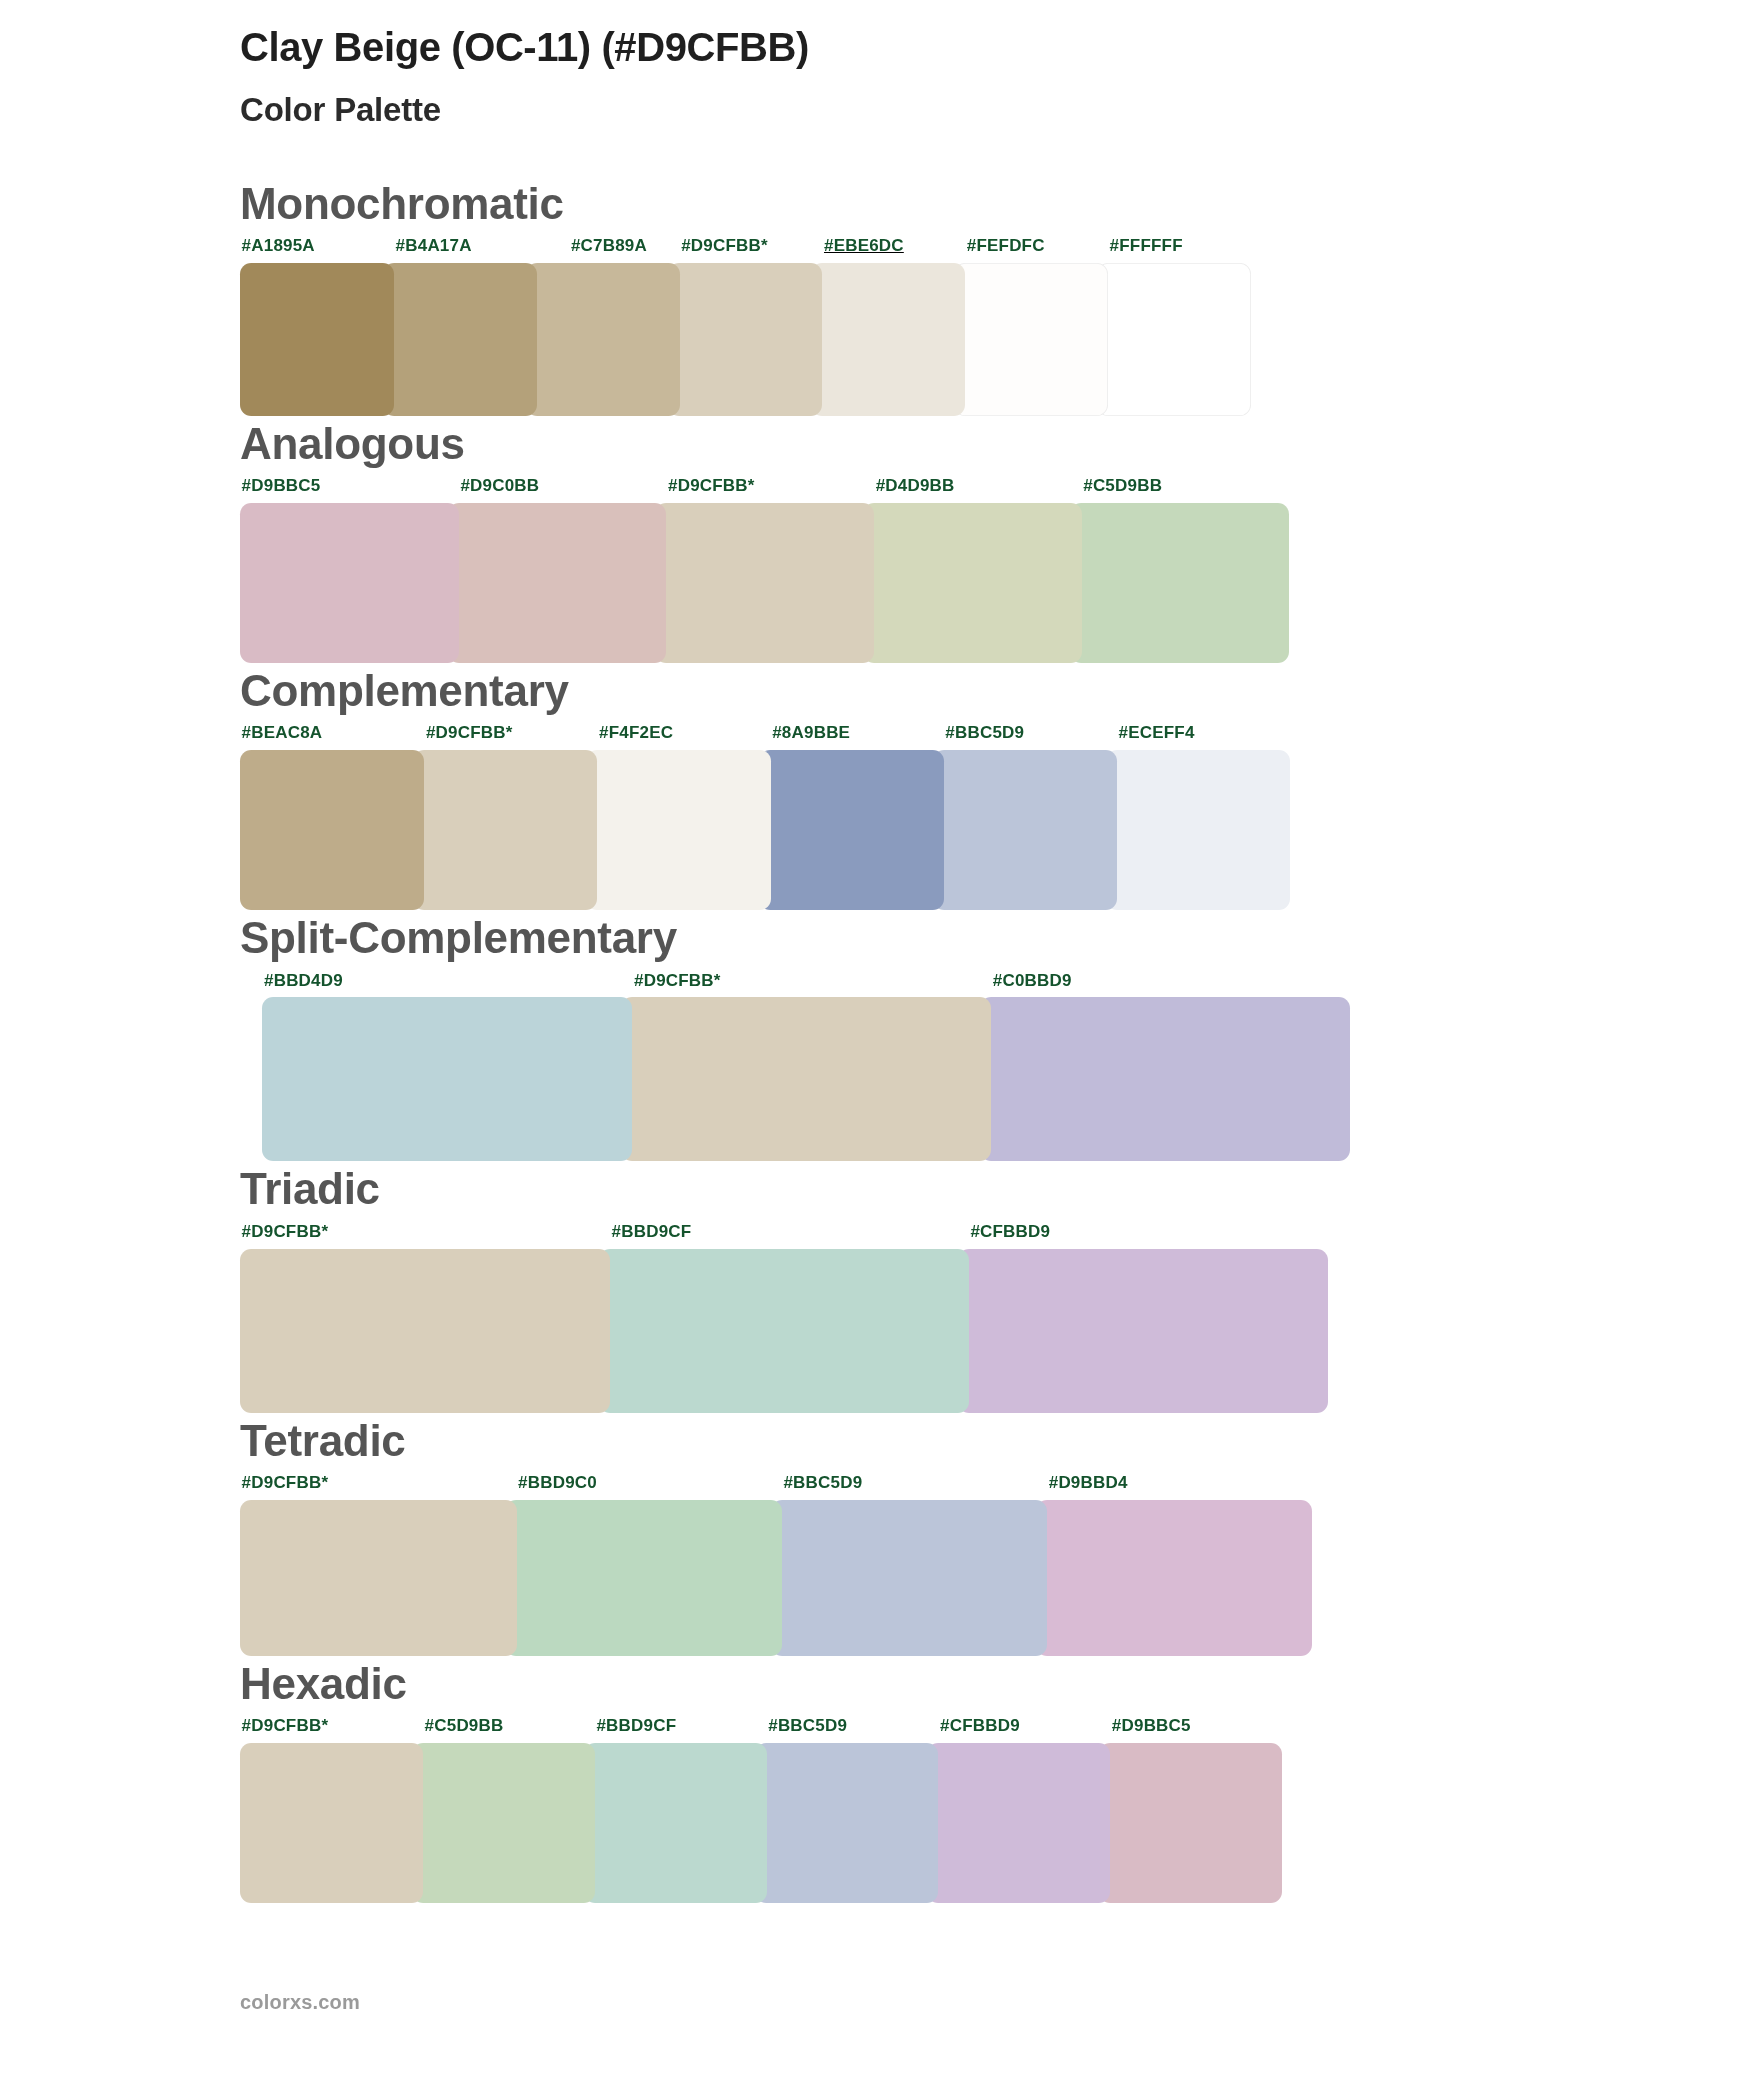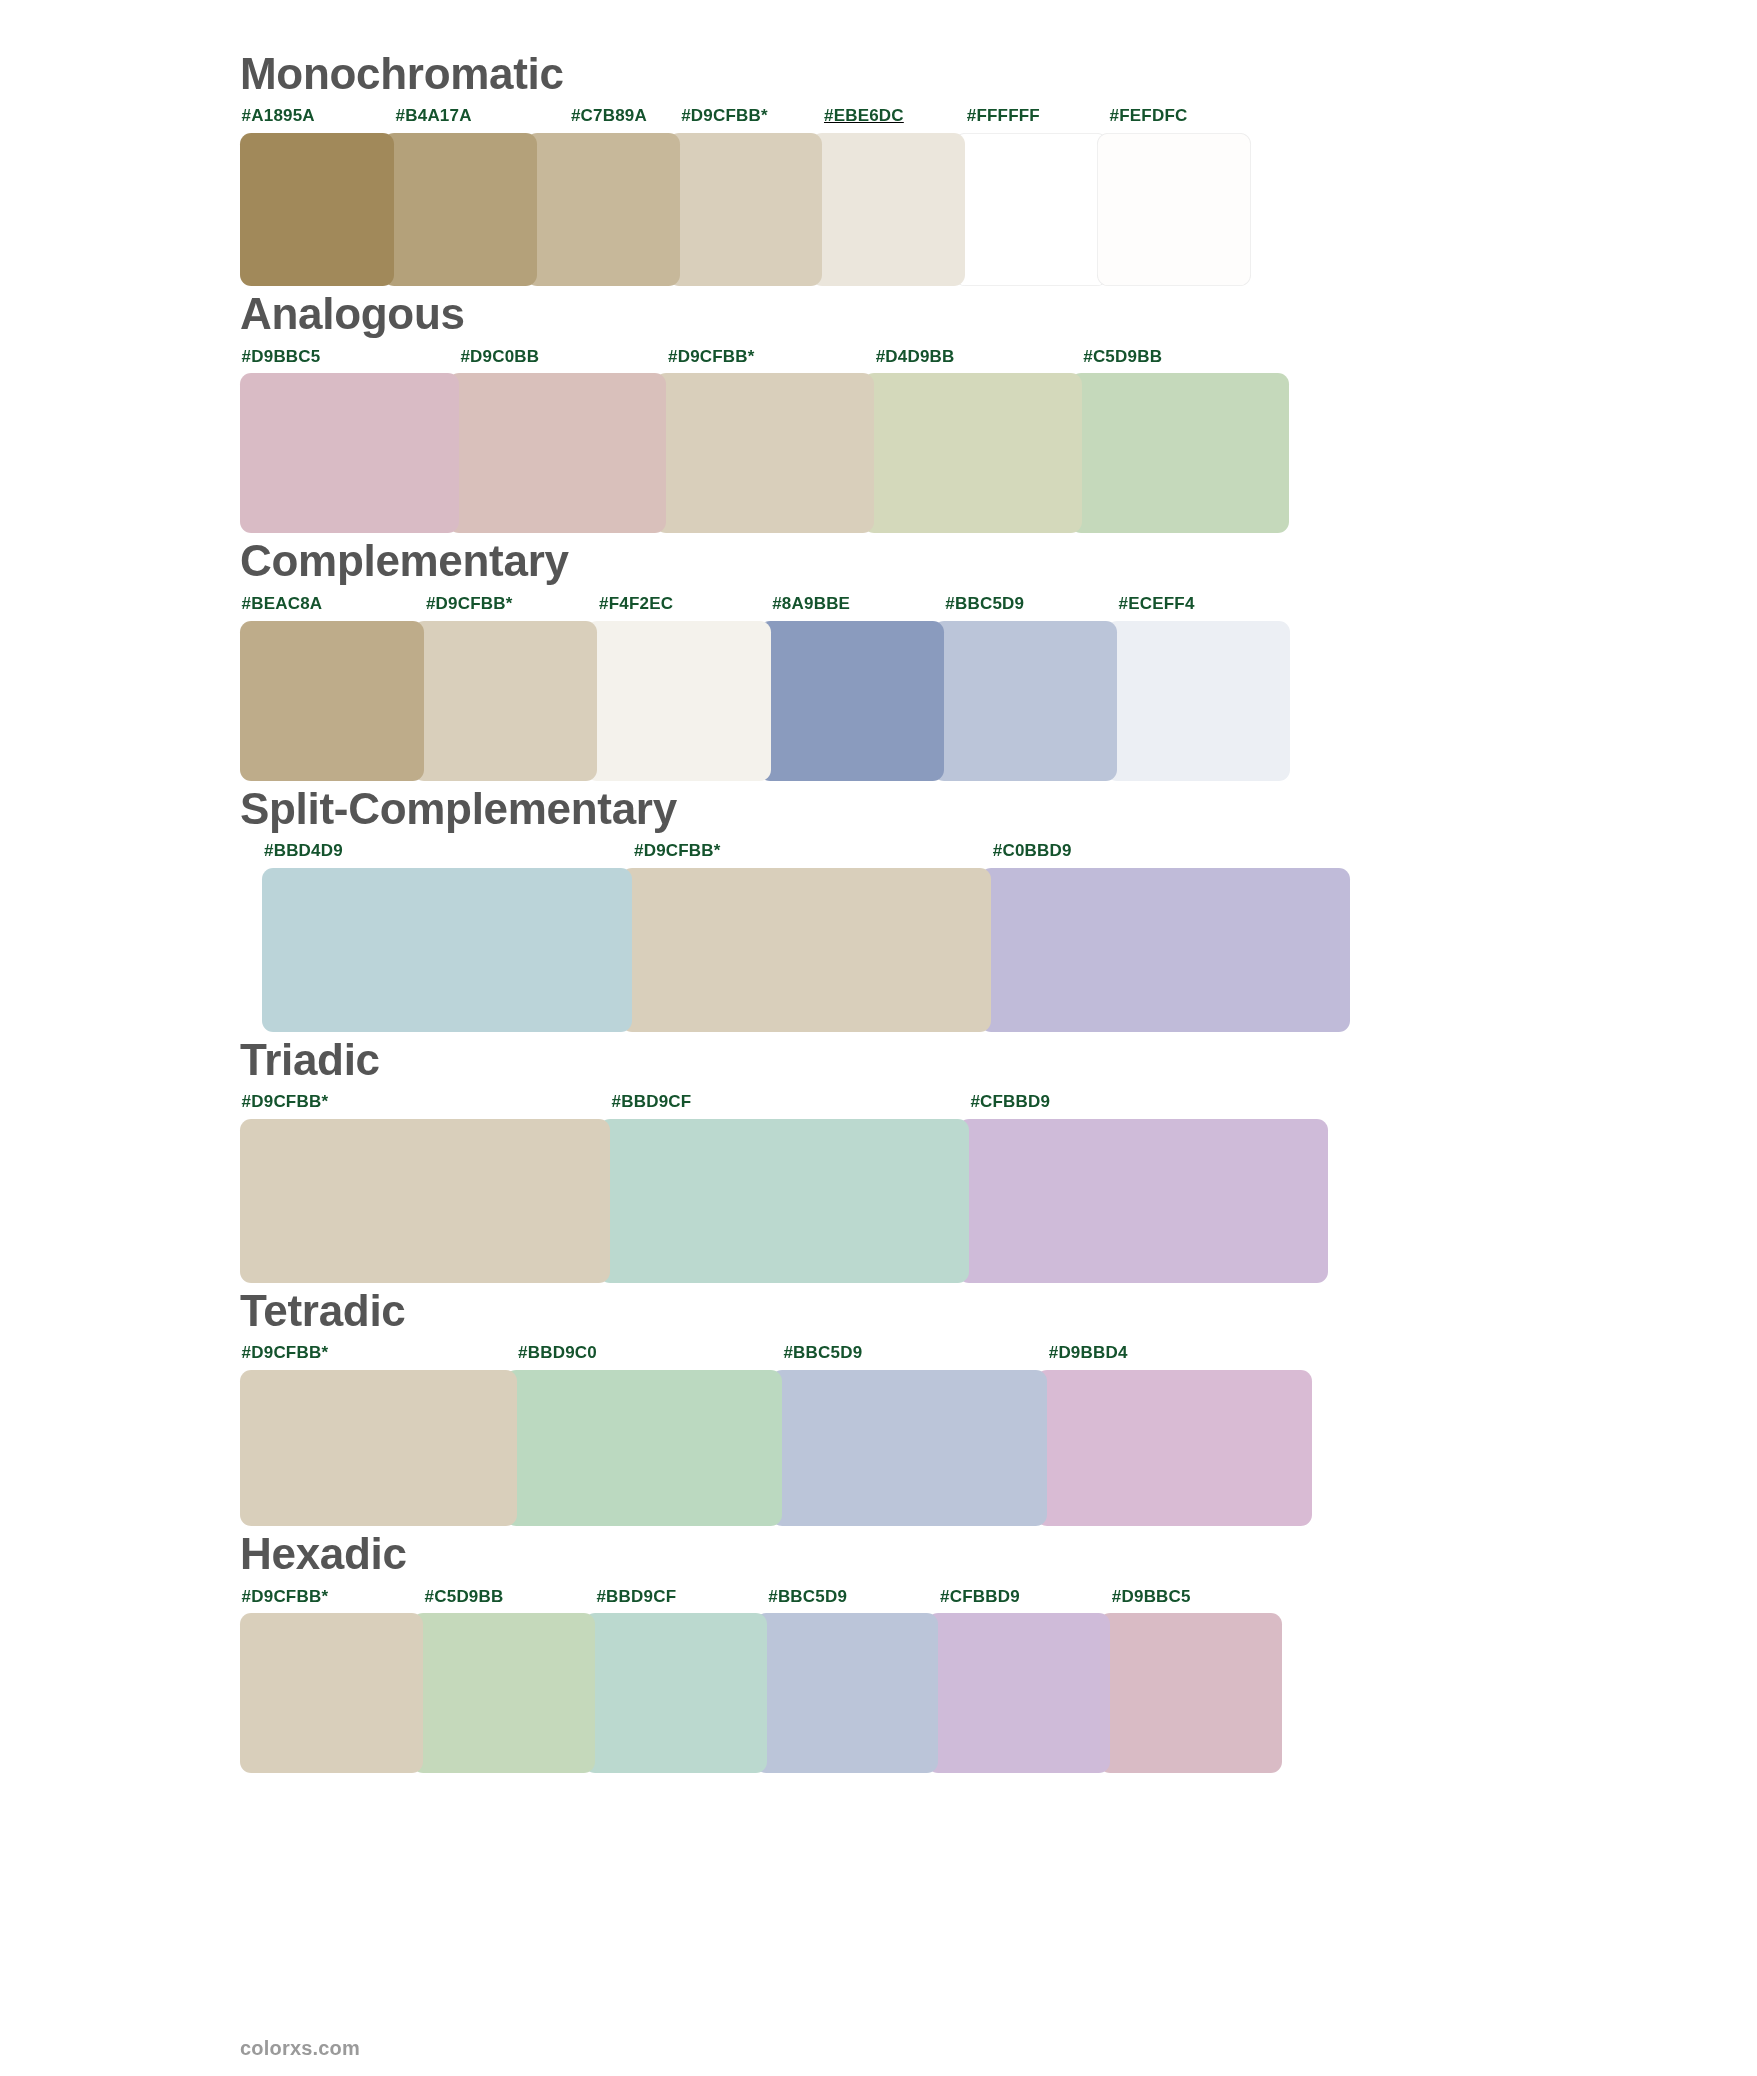--- a/index.html
+++ b/index.html
@@ -115,20 +115,24 @@
     font-weight: bold;
     color: #9a9a9a;
     letter-spacing: 0.2px;
   }
 </style>
 </head>
 <body>
 
 <div class="page">
 
+  <div class="header">
+    <h1 class="page-title">Clay Beige (OC-11) (#D9CFBB)</h1>
+    <h2 class="page-subtitle">Color Palette</h2>
+  </div>
 
   <div class="sections" id="sections-root">
       <div class="section sec-mono">
         <div class="section-title">Monochromatic</div>
         <div class="swatch-row row-mono" style="width: 1078px;">
           <div class="swatch" style="width: 14.2857%; z-index: 7;">
             <div class="swatch-label">#A1895A</div>
             <div class="swatch-chip" style="background: rgb(161, 137, 90);"></div>
           </div>
           <div class="swatch" style="width: 14.2857%; margin-left: -11.2px; z-index: 6;">
@@ -140,27 +144,27 @@
             <div class="swatch-chip" style="background: rgb(199, 184, 154);"></div>
           </div>
           <div class="swatch" style="width: 14.2857%; margin-left: -11.2px; z-index: 4;">
             <div class="swatch-label" style="padding-left: 12.8px;">#D9CFBB*</div>
             <div class="swatch-chip" style="background: rgb(217, 207, 187);"></div>
           </div>
           <div class="swatch" style="width: 14.2857%; margin-left: -11.2px; z-index: 3; text-decoration: underline;">
             <div class="swatch-label" style="padding-left: 12.8px;">#EBE6DC</div>
             <div class="swatch-chip" style="background: rgb(235, 230, 220);"></div>
           </div>
+          <div class="swatch" style="width: 14.2857%; margin-left: -11.2px; z-index: 2;">
+            <div class="swatch-label" style="padding-left: 12.8px;">#FEFDFC</div>
+            <div class="swatch-chip" style="background: rgb(254, 253, 252); box-shadow: rgb(236, 236, 236) 0px 0px 0px 0.8px inset;"></div>
+          </div>
           <div class="swatch" style="width: 14.2857%; margin-left: -11.2px; z-index: 1;">
             <div class="swatch-label" style="padding-left: 12.8px;">#FFFFFF</div>
             <div class="swatch-chip" style="background: rgb(255, 255, 255); box-shadow: rgb(236, 236, 236) 0px 0px 0px 0.8px inset;"></div>
-          </div>
-          <div class="swatch" style="width: 14.2857%; margin-left: -11.2px; z-index: 2;">
-            <div class="swatch-label" style="padding-left: 12.8px;">#FEFDFC</div>
-            <div class="swatch-chip" style="background: rgb(254, 253, 252); box-shadow: rgb(236, 236, 236) 0px 0px 0px 0.8px inset;"></div>
           </div>
         </div>
       </div>
       <div class="section sec-ana">
         <div class="section-title">Analogous</div>
         <div class="swatch-row row-ana" style="width: 1094px;">
           <div class="swatch" style="width: 20%; z-index: 5;">
             <div class="swatch-label">#D9BBC5</div>
             <div class="swatch-chip" style="background: rgb(217, 187, 197);"></div>
           </div>

